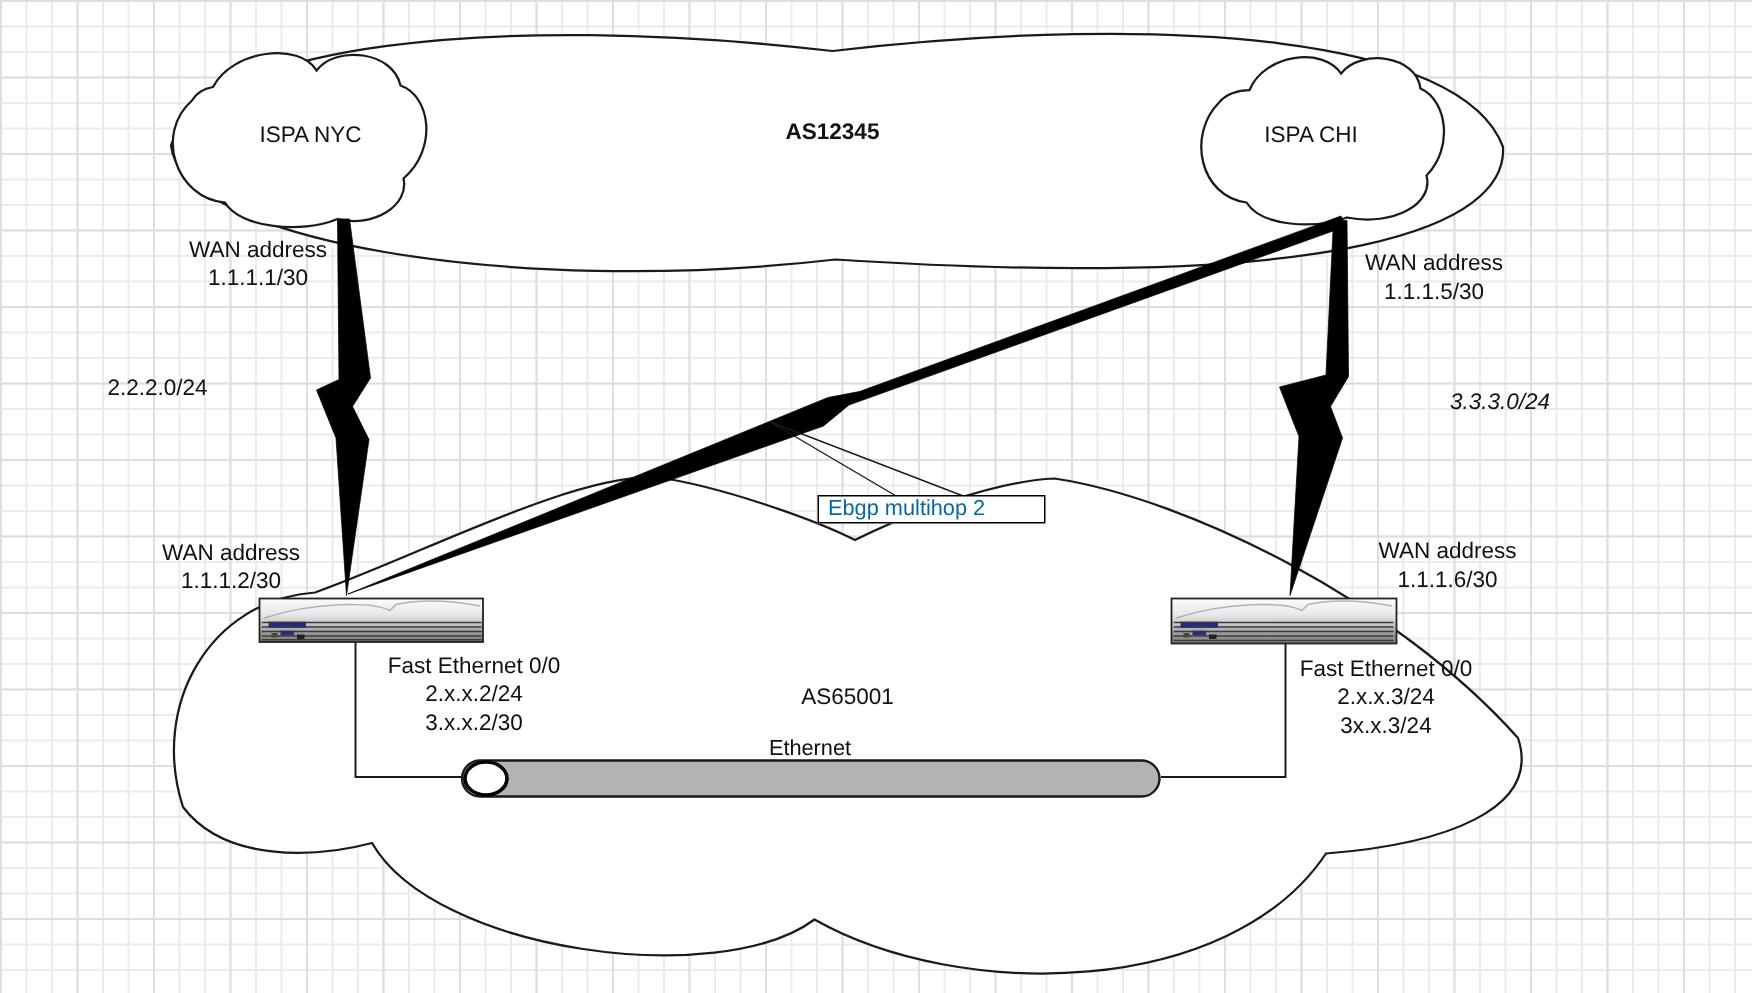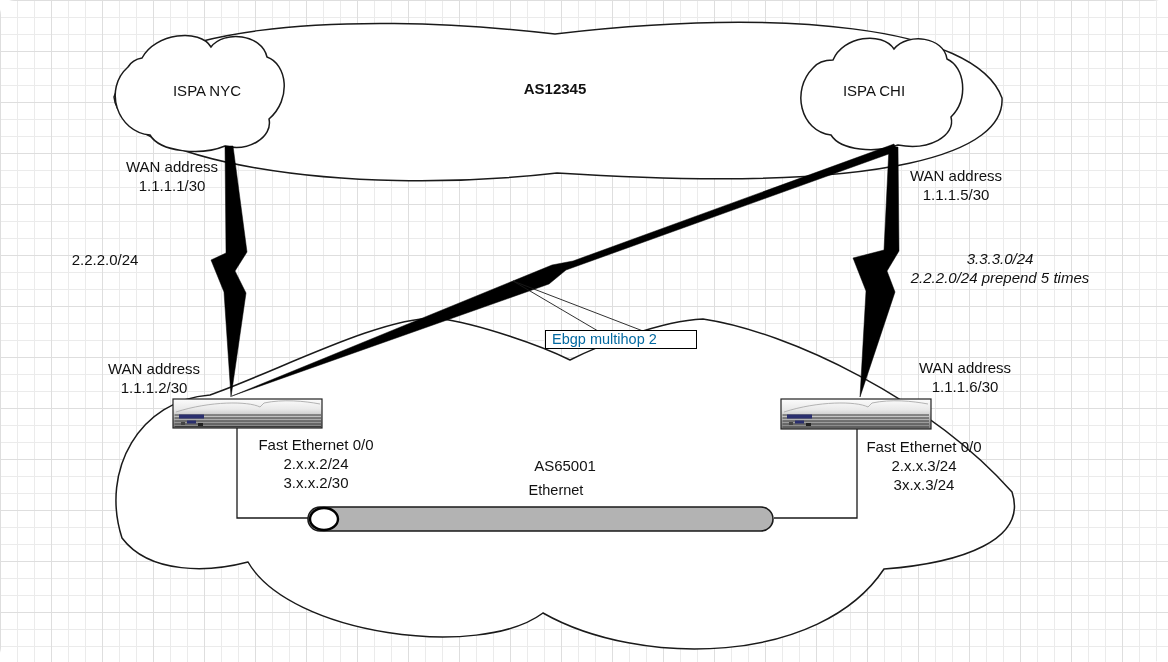--- a/index.html
+++ b/index.html
@@ -8,21 +8,20 @@
     position:relative;
     width:1168px;height:662px;
     overflow:hidden;
     background-color:#ffffff;
     background-image:
       linear-gradient(to right, #dedede 1px, transparent 1px),
       linear-gradient(to bottom, #dedede 1px, transparent 1px),
       linear-gradient(to right, #ebebeb 1px, transparent 1px),
       linear-gradient(to bottom, #ebebeb 1px, transparent 1px);
     background-size:51px 51px,51px 51px,17px 17px,17px 17px;
-    border-radius:15px;
   }
   #shapes{position:absolute;left:0;top:0;}
   .lbl{
     position:absolute;
     transform:translate(-50%,-50%);
     text-align:center;
     font-size:15px;line-height:19px;
     color:#111;
     white-space:nowrap;
   }
@@ -134,21 +133,20 @@
     <div>WAN address</div>
     <div>1.1.1.5/30</div>
   </div>
 
   <div class="lbl" style="left:105px;top:259px;">
     <div>2.2.2.0/24</div>
   </div>
 
   <div class="lbl" style="left:1000px;top:268px;font-style:italic;">
     <div>3.3.3.0/24</div>
-    <div>2.2.2.0/24 prepend 5 times</div>
   </div>
 
   <div class="lbl" style="left:154px;top:378px;">
     <div>WAN address</div>
     <div>1.1.1.2/30</div>
   </div>
 
   <div class="lbl" style="left:965px;top:377px;">
     <div>WAN address</div>
     <div>1.1.1.6/30</div>
@@ -165,16 +163,16 @@
   <div class="lbl" style="left:924px;top:465px;">
     <div>Fast Ethernet 0/0</div>
     <div>2.x.x.3/24</div>
     <div>3x.x.3/24</div>
   </div>
 
   <div id="ebgp-box">
     <span>Ebgp multihop 2</span>
   </div>
 
-  <div class="lbl small" style="left:540px;top:490px;margin-left:16px;">Ethernet</div>
+  <div class="lbl small" style="left:540px;top:500px;">Ethernet</div>
 
 
 </div>
 
 </body></html>

